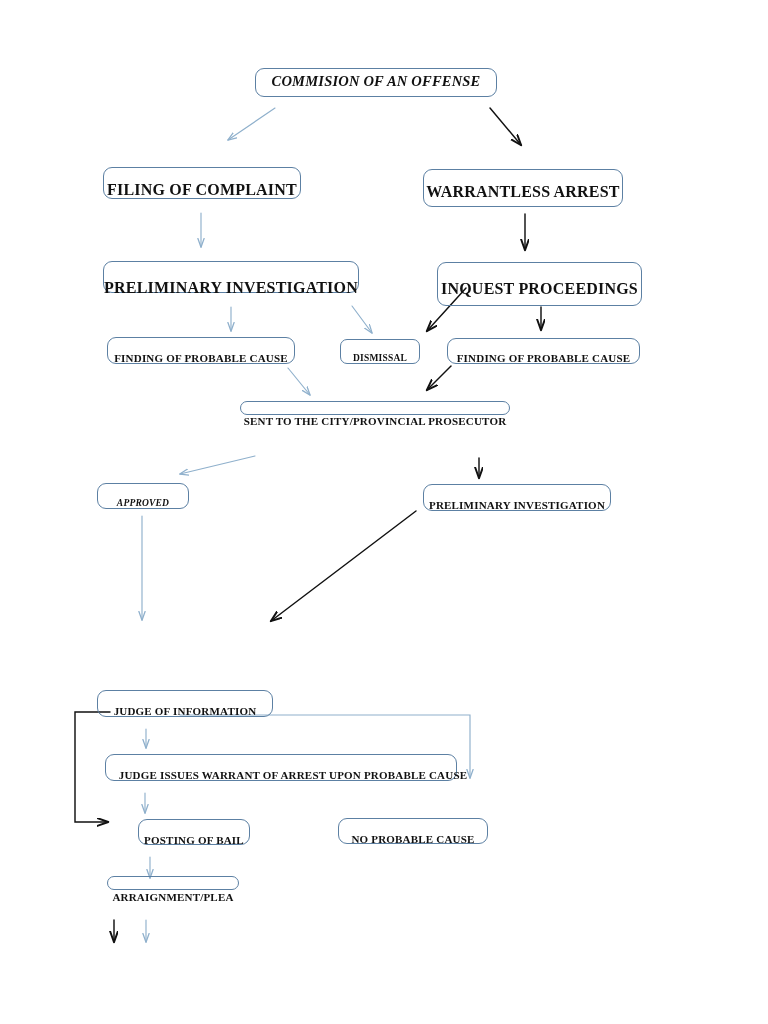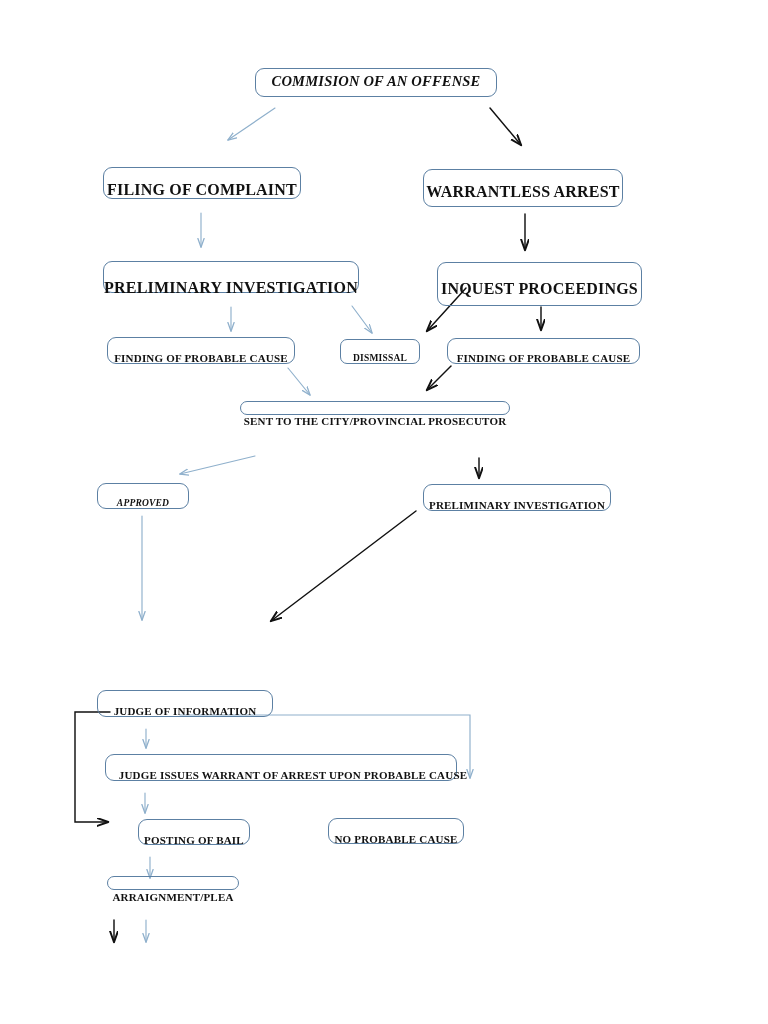--- a/index.html
+++ b/index.html
@@ -134,21 +134,21 @@
       </div>
       <div class="node" style="left: 97px; top: 690px; width: 176px; height: 27px; border-color: rgb(92, 128, 163);">
         <div class="node-label sz-md" style="top: 14px; color: rgb(17, 17, 17);">JUDGE OF INFORMATION</div>
       </div>
       <div class="node" style="left: 105px; top: 754px; width: 352px; height: 27px; border-color: rgb(92, 128, 163);">
         <div class="node-label sz-md" style="top: 14px; color: rgb(17, 17, 17); padding-left: 12px;">JUDGE ISSUES WARRANT OF ARREST UPON PROBABLE CAUSE</div>
       </div>
       <div class="node" style="left: 106px; top: 819px; width: 112px; height: 26px; border-color: rgb(92, 128, 163); margin-left: 32px;">
         <div class="node-label sz-md" style="top: 14px; color: rgb(17, 17, 17);">POSTING OF BAIL</div>
       </div>
-      <div class="node" style="left: 328px; top: 818px; width: 136px; height: 26px; border-color: rgb(92, 128, 163);">
+      <div class="node" style="left: 338px; top: 818px; width: 150px; height: 26px; border-color: rgb(92, 128, 163);">
         <div class="node-label sz-md" style="top: 14px; color: rgb(17, 17, 17);">NO PROBABLE CAUSE</div>
       </div>
       <div class="node" style="left: 107px; top: 876px; width: 132px; height: 14px; border-color: rgb(92, 128, 163);">
         <div class="node-label sz-md" style="top: 14px; color: rgb(17, 17, 17);">ARRAIGNMENT/PLEA</div>
       </div>
     </div>
 
 </div>
 
 </body></html>

